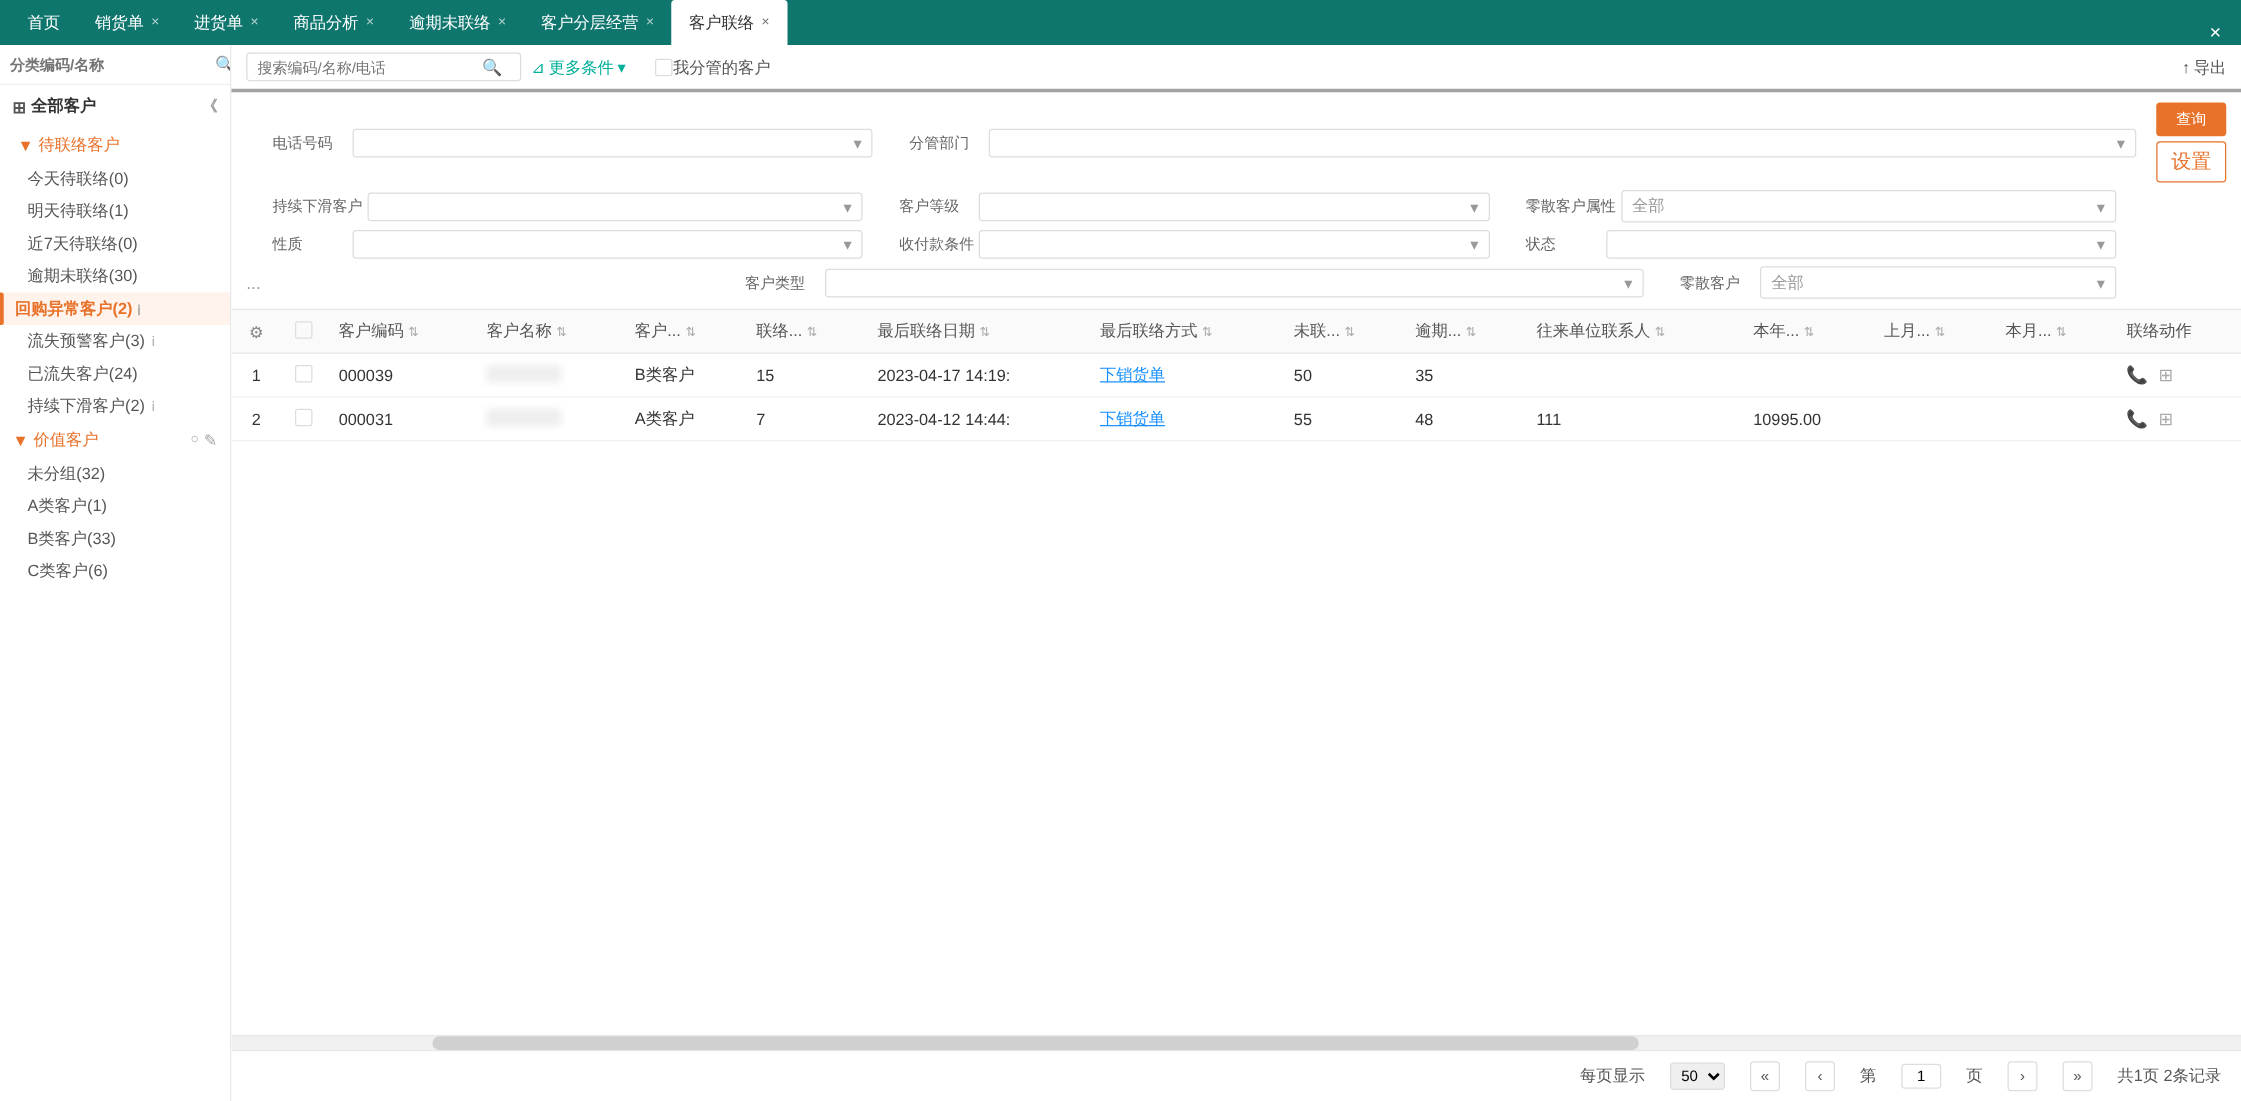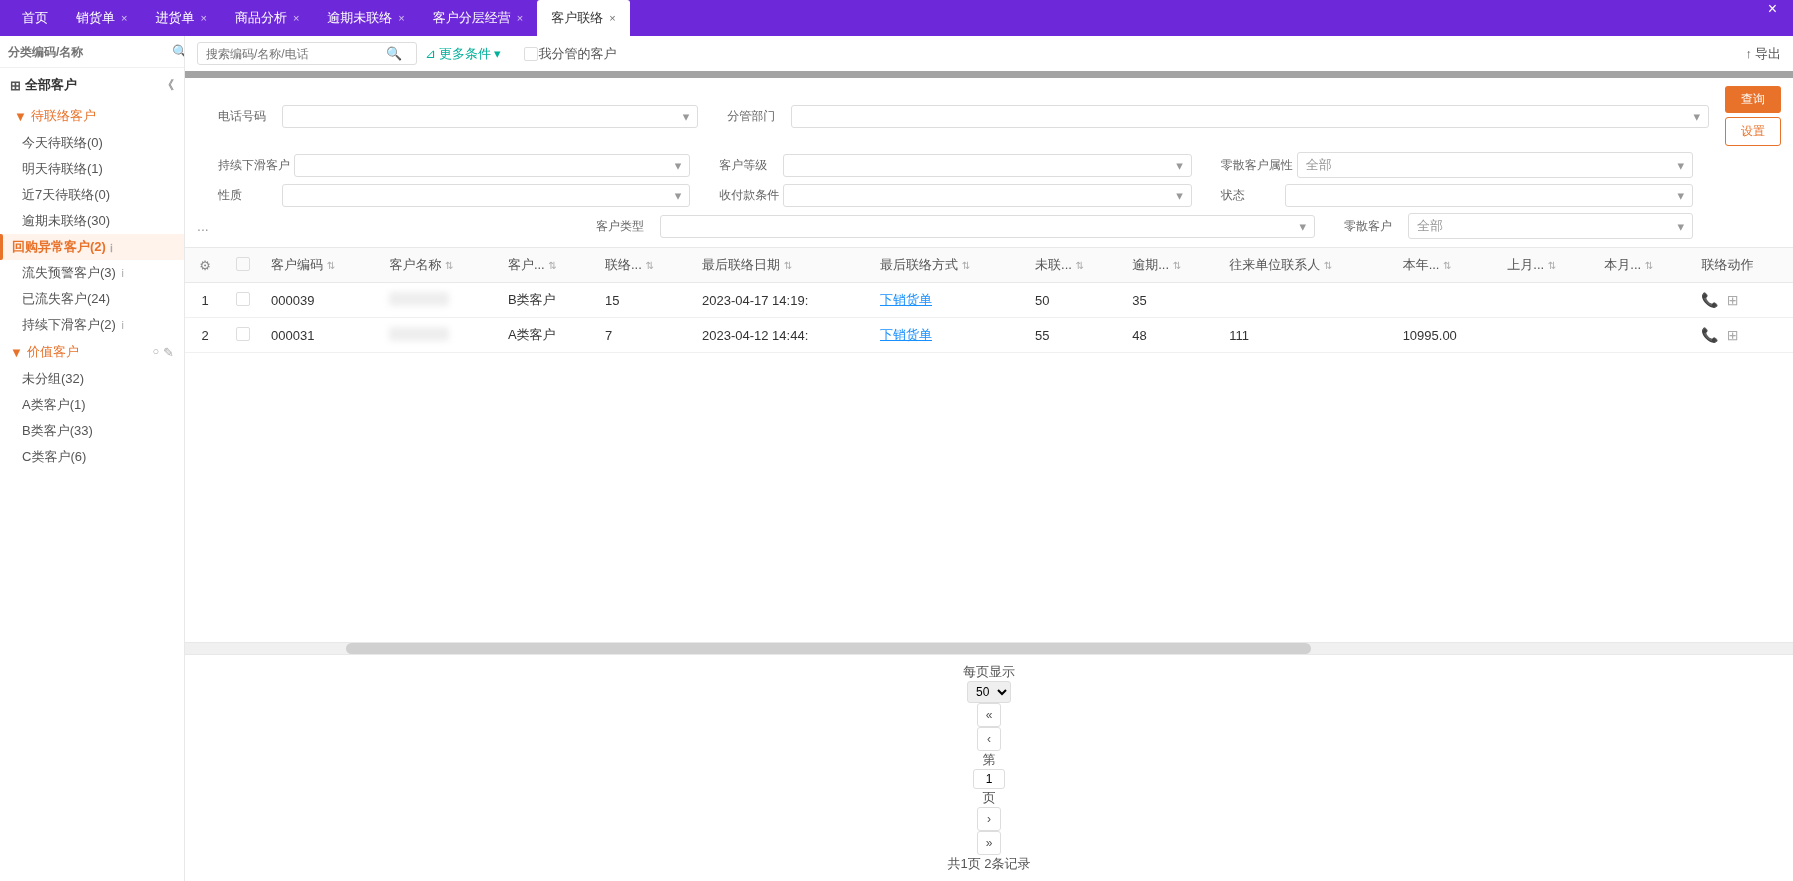--- a/index.html
+++ b/index.html
@@ -1,23 +1,23 @@
 <!DOCTYPE html>
 <html><head>
   <meta charset="utf-8">
   <style>
     * { box-sizing: border-box; margin: 0; padding: 0; font-family: 'Microsoft YaHei', Arial, sans-serif; font-size: 13px; }
     body { background: #f0f2f5; overflow: hidden; width: 1793px; height: 881px; }
 
     
     .top-nav {
-      background: #6d28d9;
+      background: #0f766e;
       height: 36px;
       display: flex;
-      align-items: flex-start;
+      align-items: flex-end;
       padding: 0 8px;
       color: white;
       flex-shrink: 0;
     }
     .top-nav .nav-item {
       padding: 0 14px;
       height: 36px;
       display: flex;
       align-items: center;
       cursor: pointer;
@@ -111,21 +111,21 @@
       overflow: hidden;
     }
 
     
     .toolbar {
       background: white;
       padding: 6px 12px;
       display: flex;
       align-items: center;
       gap: 8px;
-      border-bottom: 7px solid #a3a3a3;
+      border-bottom: 3px solid #a3a3a3;
       justify-content: space-between;
     }
     .search-box {
       display: flex;
       align-items: center;
       border: 1px solid #ddd;
       border-radius: 3px;
       padding: 3px 8px;
       width: 220px;
     }
@@ -211,21 +211,21 @@
       cursor: pointer;
       font-size: 12px;
     }
     .btn-set {
       background: white;
       color: #e8722a;
       border: 1px solid #e8722a;
       border-radius: 3px;
       padding: 5px 0;
       cursor: pointer;
-      font-size: 12px;
+      font-size: 16px;
     }
     .filter-actions {
       display: flex;
       flex-direction: column;
       gap: 4px;
       margin-left: 8px;
     }
     .filter-dots {
       color: #999;
       font-size: 14px;
@@ -271,24 +271,23 @@
     .blurred { filter: blur(3px); background: #eee; width: 60px; height: 14px; display: inline-block; border-radius: 2px; }
 
     
     .pagination {
       background: white;
       border-top: 1px solid #e8e8e8;
       padding: 8px 16px;
       display: flex;
       align-items: center;
       justify-content: flex-end;
-      gap: 0;
+      gap: 20px;
       font-size: 12px;
       color: #555;
-      flex-direction: column;
     }
     .pagination select {
       border: 1px solid #ddd;
       border-radius: 3px;
       padding: 2px 4px;
       font-size: 12px;
       outline: none;
     }
     .pagination .page-btn {
       width: 24px;

